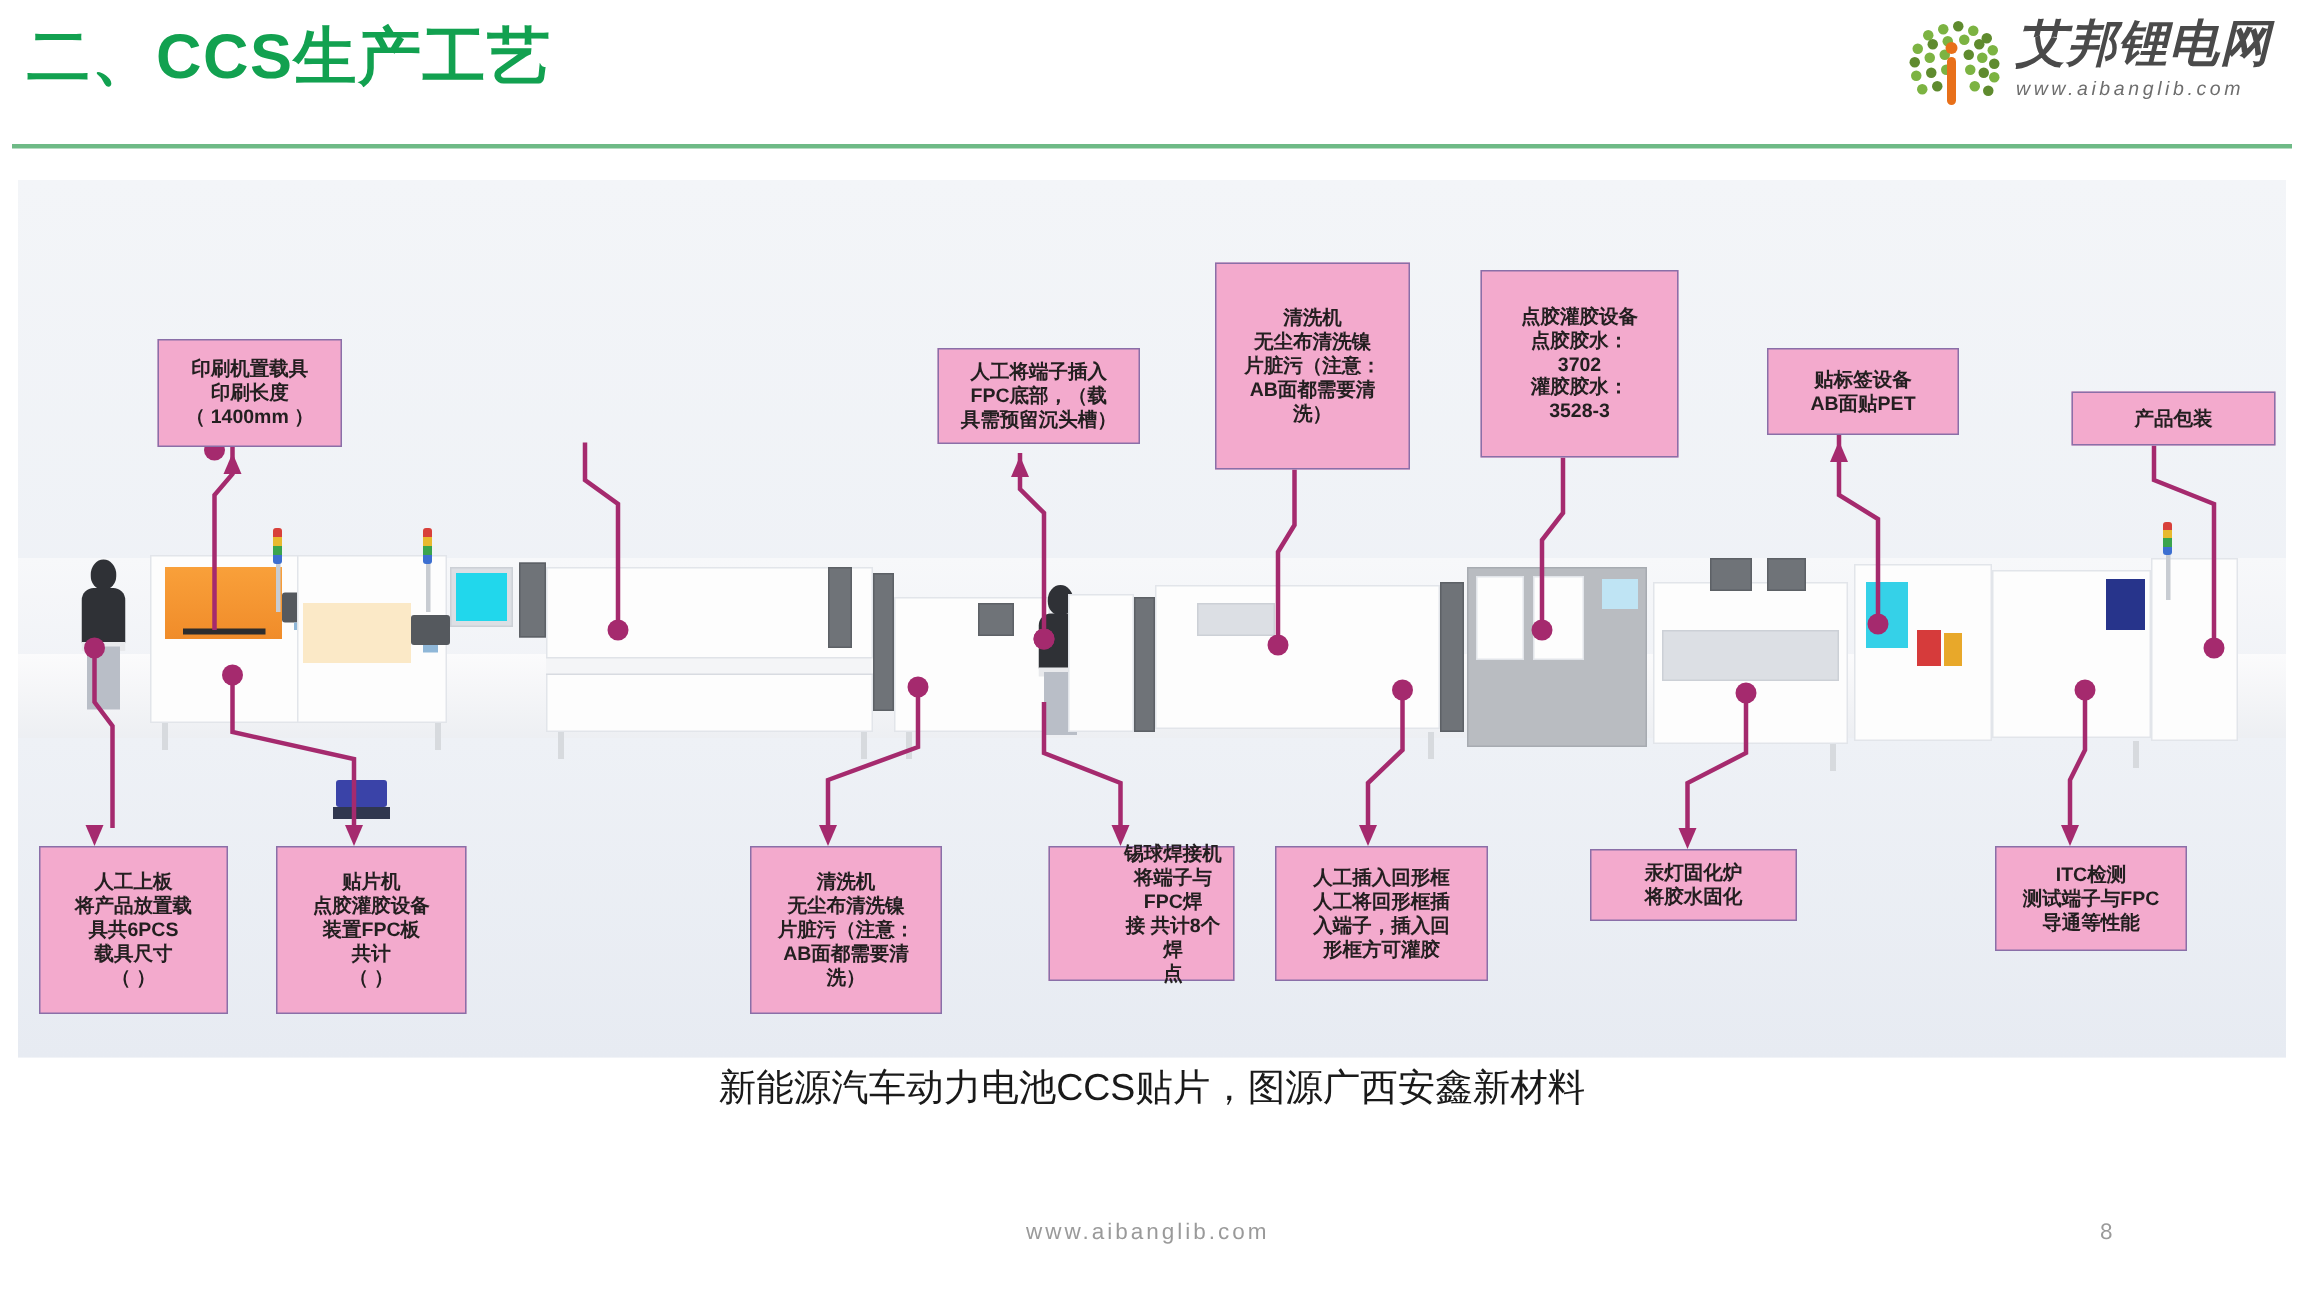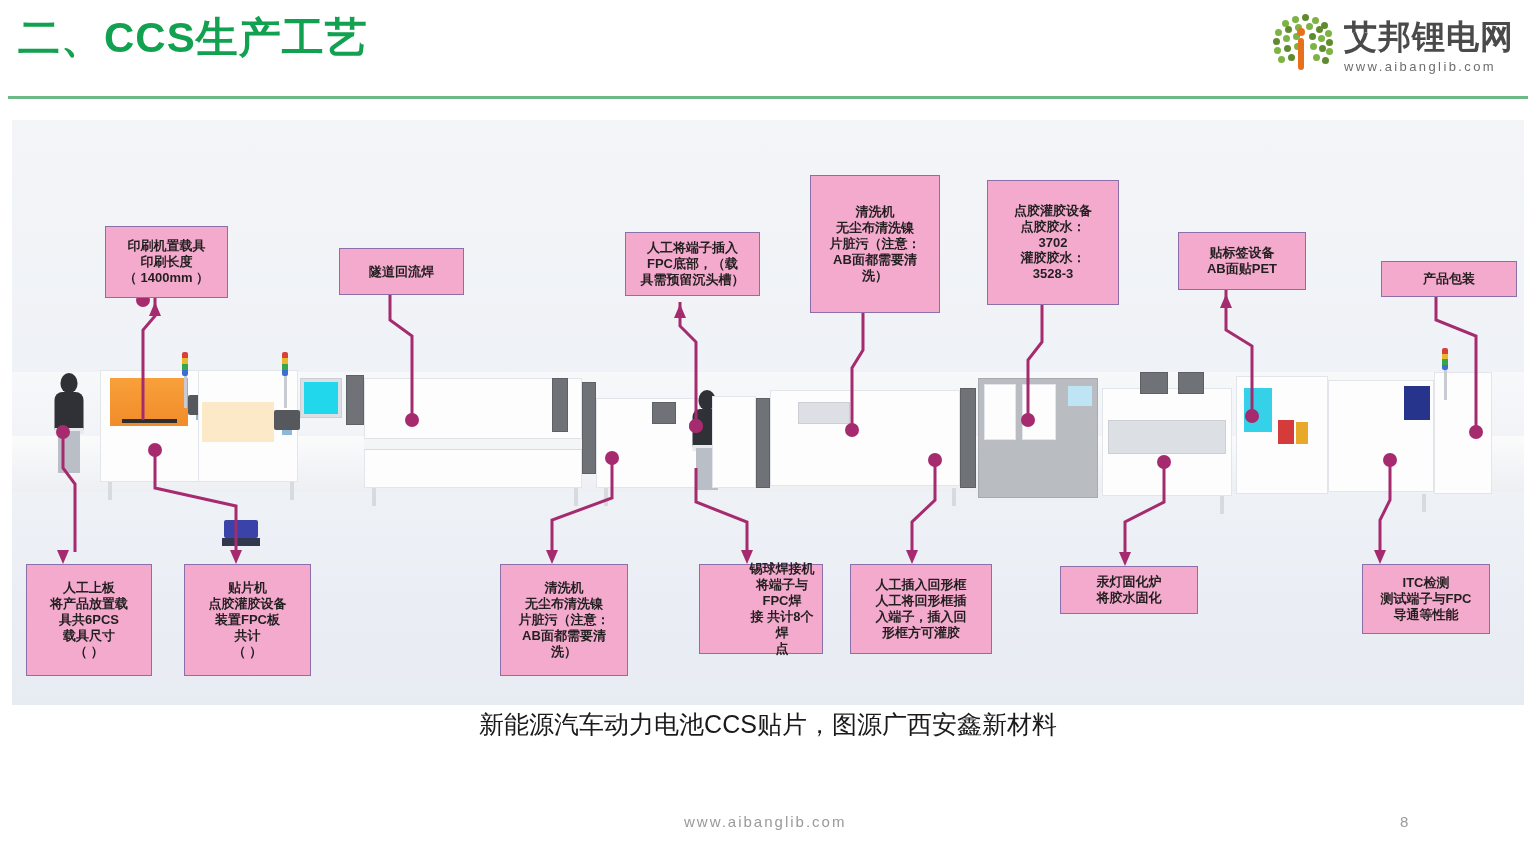--- a/index.html
+++ b/index.html
@@ -16,21 +16,21 @@
     position: absolute; left: 18px; top: 10px;
     font-size: 42px; font-weight: 700; color: #12a150;
     letter-spacing: 1px; white-space: nowrap;
   }
   .header-rule {
     position: absolute; left: 8px; top: 96px; width: 1520px; height: 3px;
     background: #3ea35e; opacity: .75;
   }
   .logo-wrap {
     position: absolute; right: 22px; top: 12px;
-    display: flex; align-items: flex-end; gap: 12px;
+    display: flex; align-items: flex-start; gap: 12px; font-style: italic;
   }
   .logo-mark { position: relative; width: 62px; height: 62px; }
   .logo-mark .d { position: absolute; width: 7px; height: 7px; border-radius: 50%; background:#7cb342; }
   .logo-mark .d.dk { background:#5f8b2e; }
   .logo-mark .trunk { position:absolute; left:28px; top:26px; width:6px; height:32px; background:#e8701a; border-radius:3px; }
   .logo-mark .trunkdot { position:absolute; left:27px; top:16px; width:8px; height:8px; border-radius:50%; background:#e8701a; }
   .logo-text { display:flex; flex-direction:column; justify-content:center; }
   .logo-cn { font-size: 33px; font-weight: 700; color:#4a4a4a; letter-spacing:1px; line-height:1.05; }
   .logo-url { font-size: 13px; color:#6e6e6e; letter-spacing: 2.4px; margin-top:4px; }
 
@@ -284,21 +284,20 @@
         <polygon points="735,444 729,430 741,430"></polygon>
         <polygon points="900,444 894,430 906,430"></polygon>
         <polygon points="1113,446 1107,432 1119,432"></polygon>
         <polygon points="1368,444 1362,430 1374,430"></polygon>
       </g>
     </svg>
 
     <div class="callout t" style="left:93px;  top:106px; width:123px; height:72px;">印刷机置载具
 印刷长度
 （ 1400mm ）</div>
-    <div class="callout t" style="left:327px; top:128px; width:125px; height:47px;">隧道回流焊</div>
     <div class="callout t" style="left:613px; top:112px; width:135px; height:64px;">人工将端子插入
 FPC底部，（载
 具需预留沉头槽）</div>
     <div class="callout t" style="left:798px; top:55px;  width:130px; height:138px;">清洗机
 无尘布清洗镍
 片脏污（注意：
 AB面都需要清
 洗）</div>
     <div class="callout t" style="left:975px; top:60px;  width:132px; height:125px;">点胶灌胶设备
 点胶胶水：
@@ -327,21 +326,21 @@
     <div class="callout t" style="left:687px; top:444px; width:124px; height:90px;padding-left:48px;">锡球焊接机
 将端子与FPC焊
 接 共计8个焊
 点</div>
     <div class="callout t" style="left:838px; top:444px; width:142px; height:90px;">人工插入回形框
 人工将回形框插
 入端子，插入回
 形框方可灌胶</div>
     <div class="callout t" style="left:1048px; top:446px; width:138px; height:48px;">汞灯固化炉
 将胶水固化</div>
-    <div class="callout t" style="left:1318px; top:444px; width:128px; height:70px;margin-left:32px;">ITC检测
+    <div class="callout t" style="left:1318px; top:444px; width:128px; height:70px;">ITC检测
 测试端子与FPC
 导通等性能</div>
 
   </div>
 
   <div class="caption">新能源汽车动力电池CCS贴片，图源广西安鑫新材料</div>
   <div class="footer-url">www.aibanglib.com</div>
   <div class="footer-page">8</div>
 
 </div>

